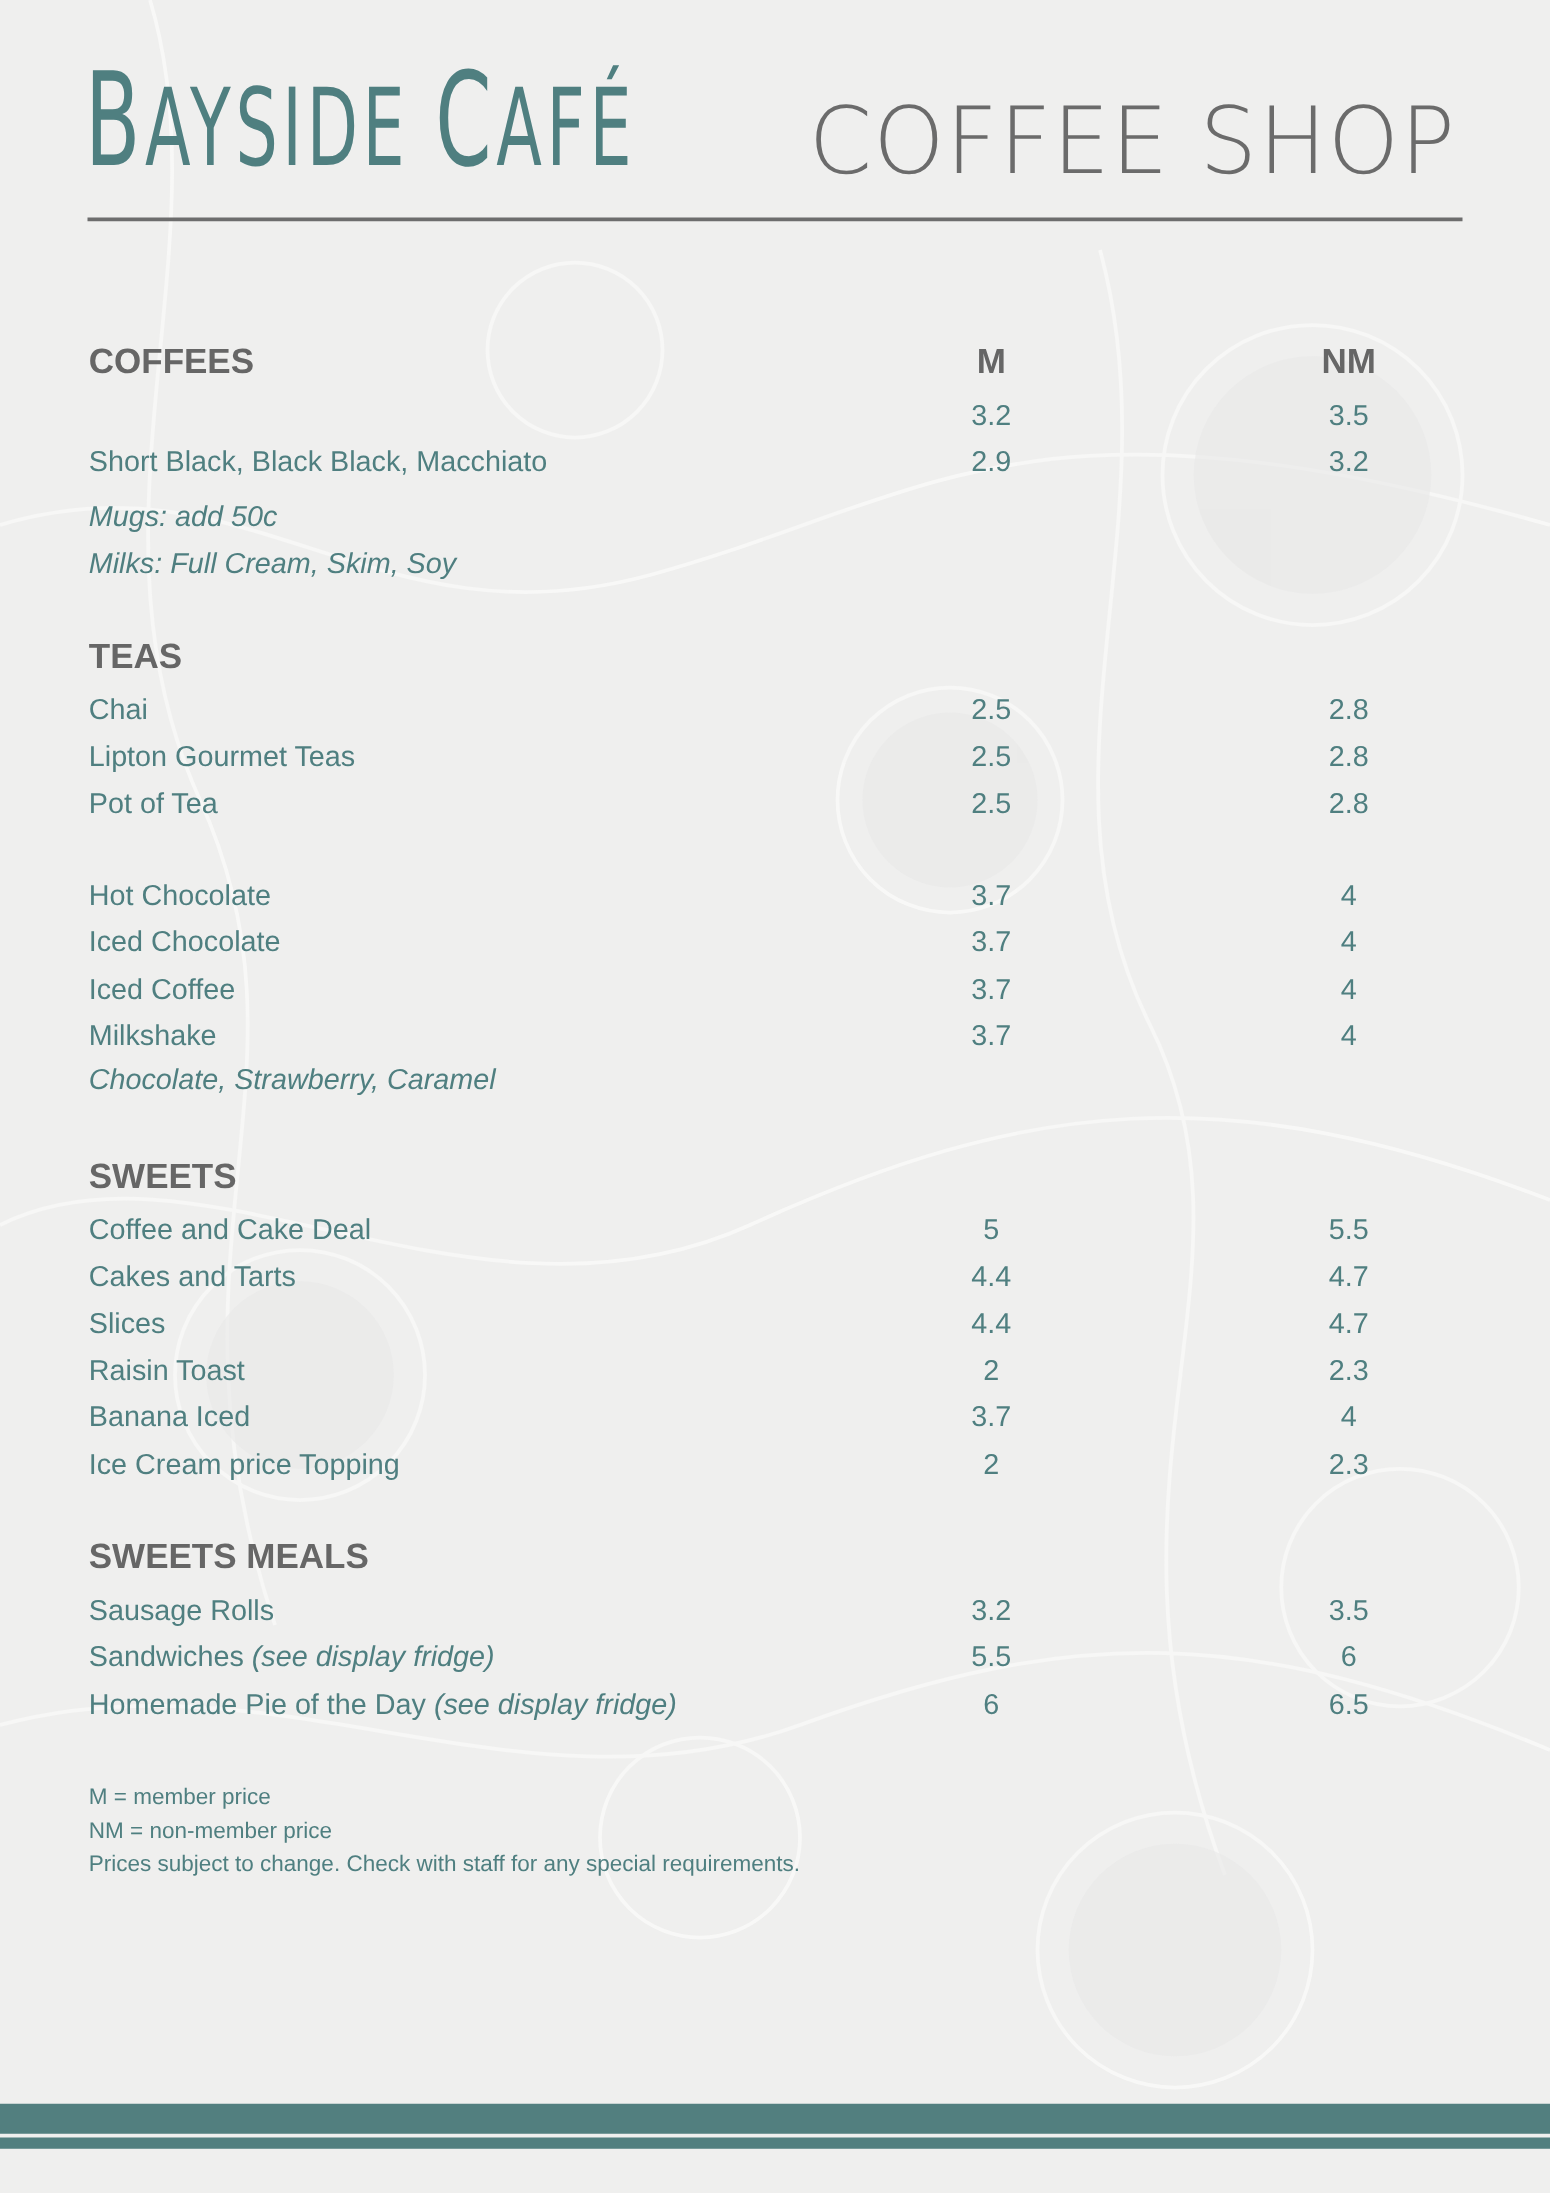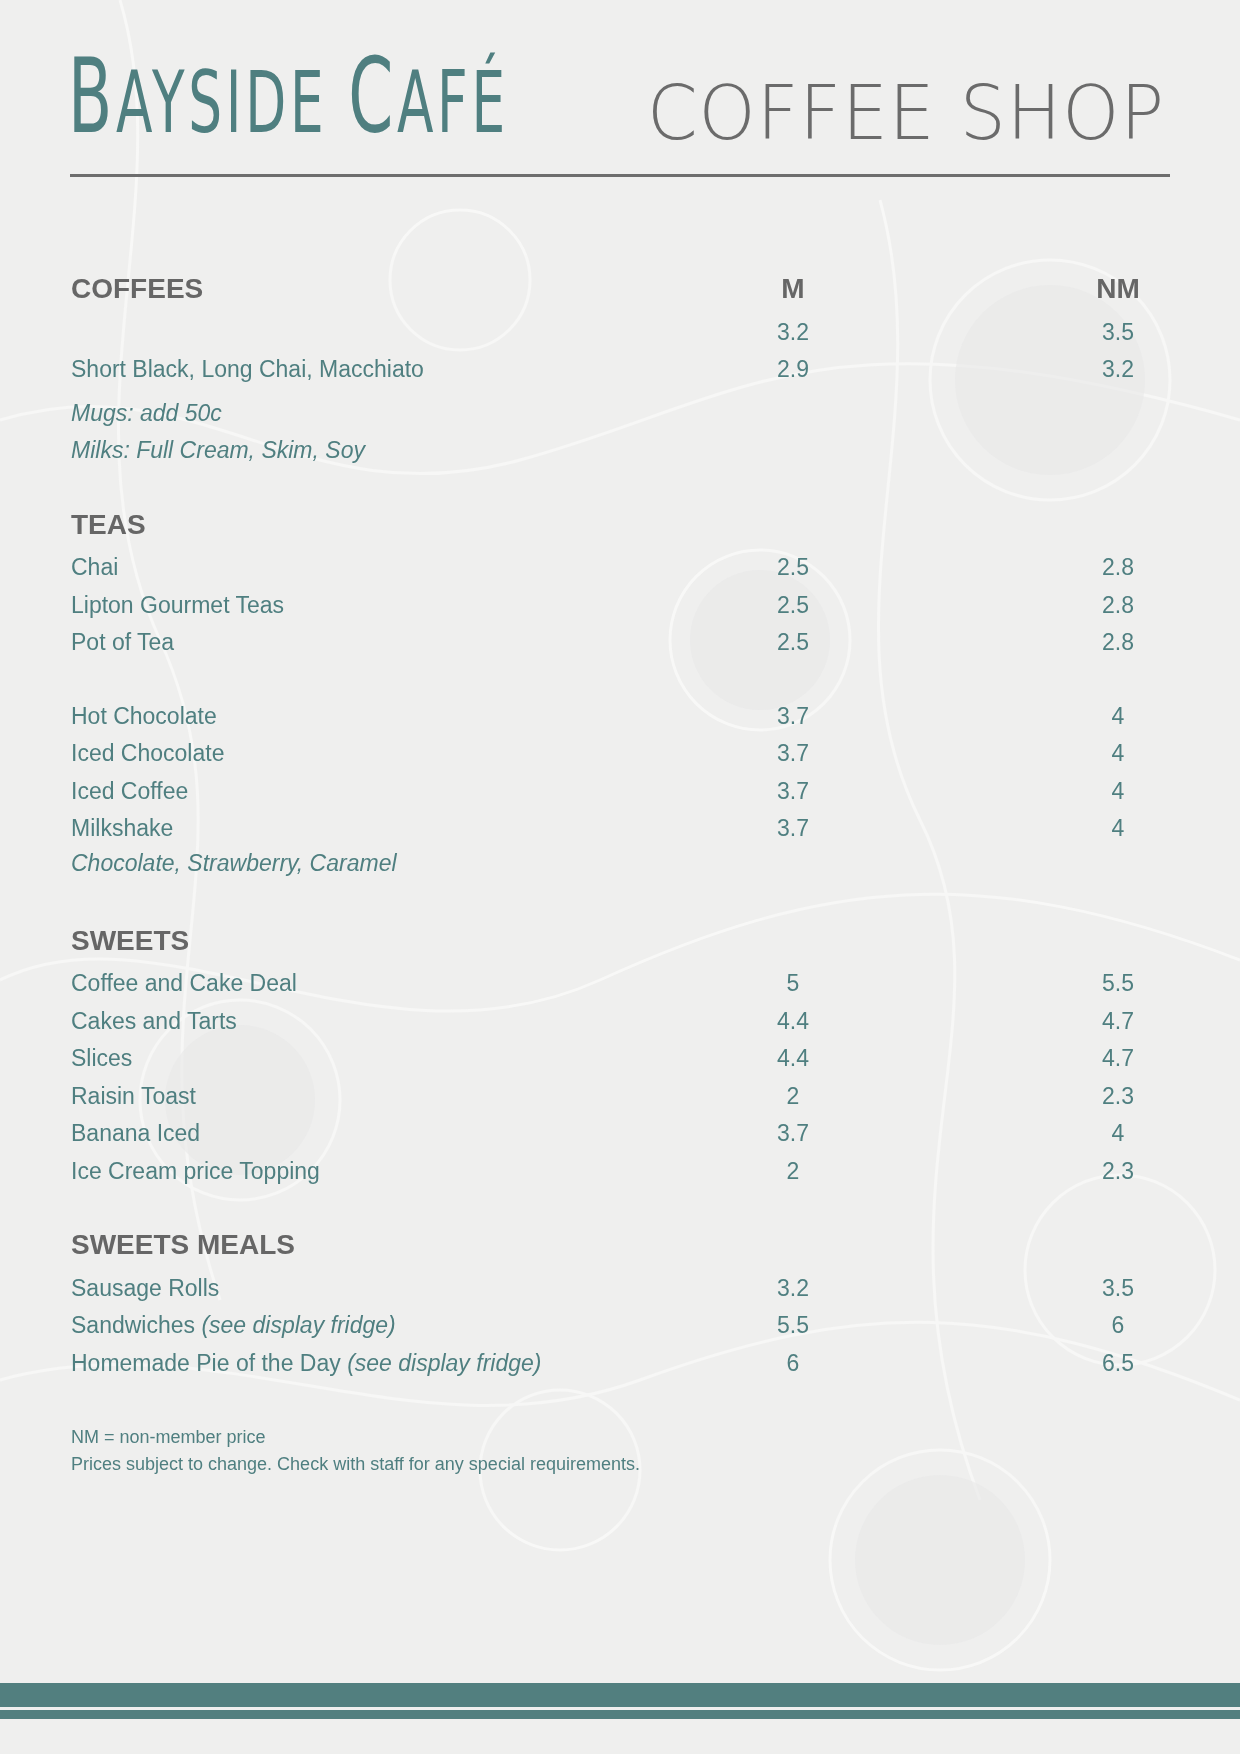--- a/index.html
+++ b/index.html
@@ -38,21 +38,21 @@
       color: #4f7f80;
       font-size: 23px;
     }
     .row {
       position: relative; height: 37.5px; line-height: 37.5px;
       white-space: nowrap;
     }
     .row .name { position: absolute; left: 0; }
     .row .m, .row .nm { position: absolute; width: 80px; text-align: center; }
     .row .m { left: 682px; }
-    .row .nm { left: 1007px; }
+    .row .nm { left: 968px; }
     .hdr { color: #666666; font-weight: bold; font-size: 28px; }
     .note { font-style: italic; }
     .aside { font-style: italic; }
     .gap-sm { height: 6px; }
     .gap { height: 36px; }
     .gap-lg { height: 36px; }
     .footnotes {
       position: absolute; left: 71px; top: 1424px;
       color: #4f7f80; font-size: 18px; line-height: 27px;
     }
@@ -105,21 +105,21 @@
     <span class="name">COFFEES</span>
     <span class="m">M</span>
     <span class="nm">NM</span>
   </div>
   <div class="gap-sm"></div>
   <div class="row">
     <span class="m">3.2</span>
     <span class="nm">3.5</span>
   </div>
   <div class="row">
-    <span class="name">Short Black, Long Chai, Macchiato</span>
+    <span class="name">Short Black, Black Black, Macchiato</span>
     <span class="m">2.9</span>
     <span class="nm">3.2</span>
   </div>
   <div class="gap-sm"></div>
   <div class="row note">
     <span class="name">Mugs: add 50c</span>
   </div>
   <div class="row note">
     <span class="name">Milks: Full Cream, Skim, Soy</span>
   </div>
@@ -226,18 +226,19 @@
     <span class="nm">6</span>
   </div>
   <div class="row">
     <span class="name"><span>Homemade Pie of the Day</span> <span class="aside">(see display fridge)</span></span>
     <span class="m">6</span>
     <span class="nm">6.5</span>
   </div>
 </div>
 
 <div class="footnotes">
+  <div>M = member price</div>
   <div>NM = non-member price</div>
   <div>Prices subject to change. Check with staff for any special requirements.</div>
 </div>
 
 <div class="band-thick"></div>
 <div class="band-thin"></div>
 
 </body></html>

